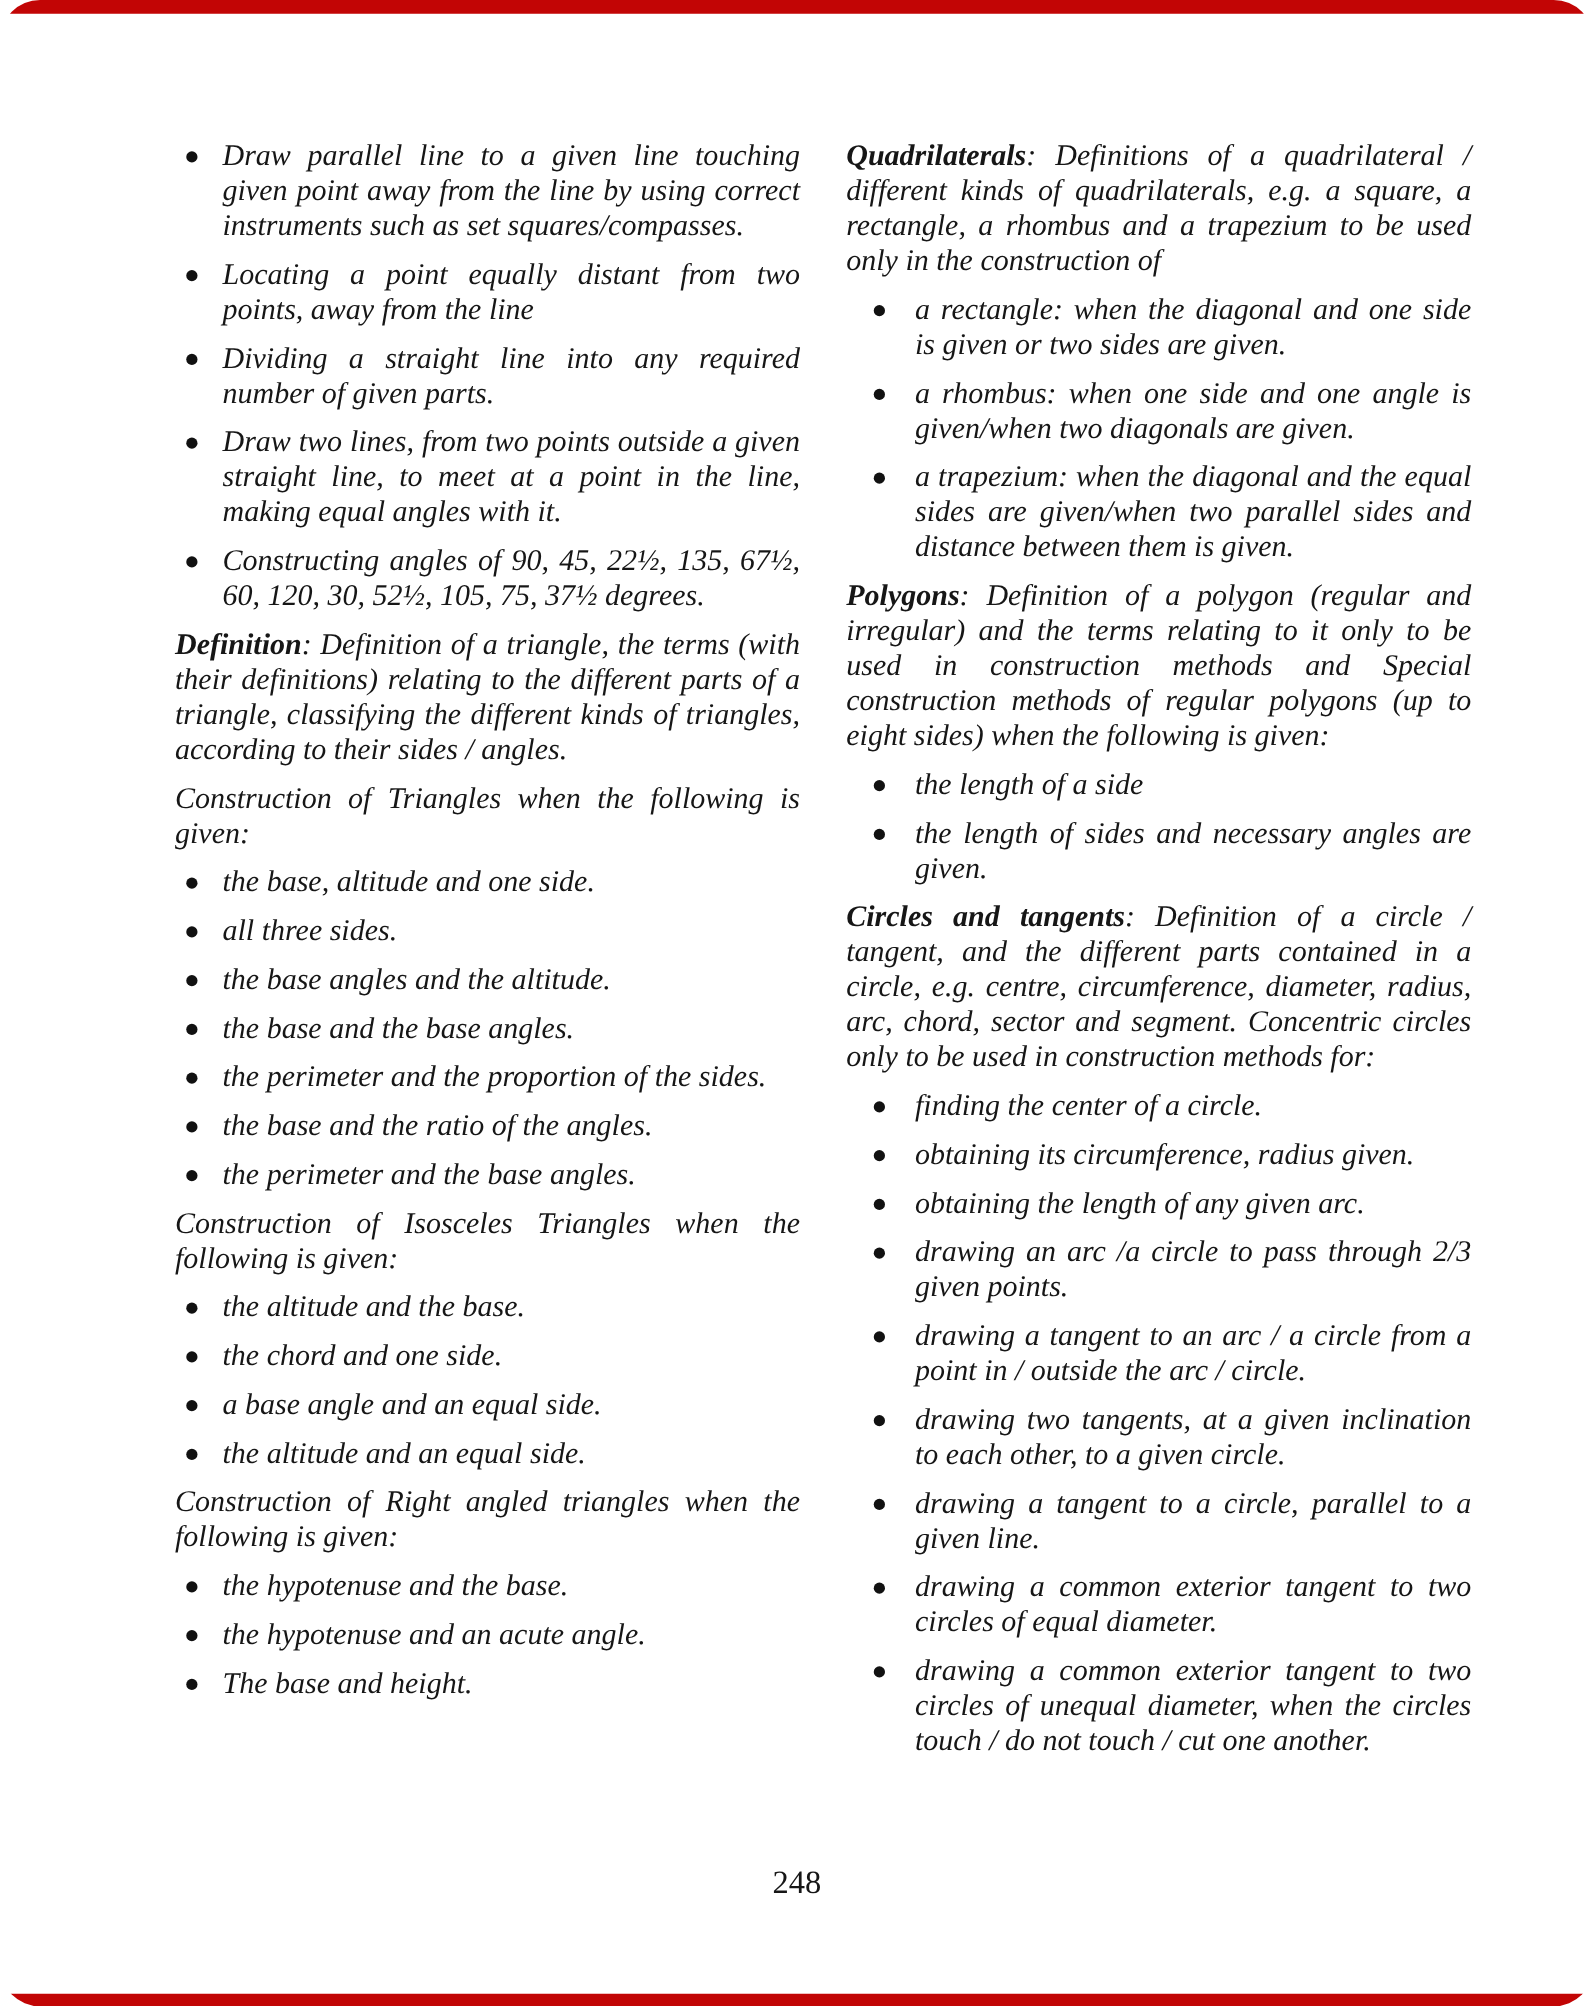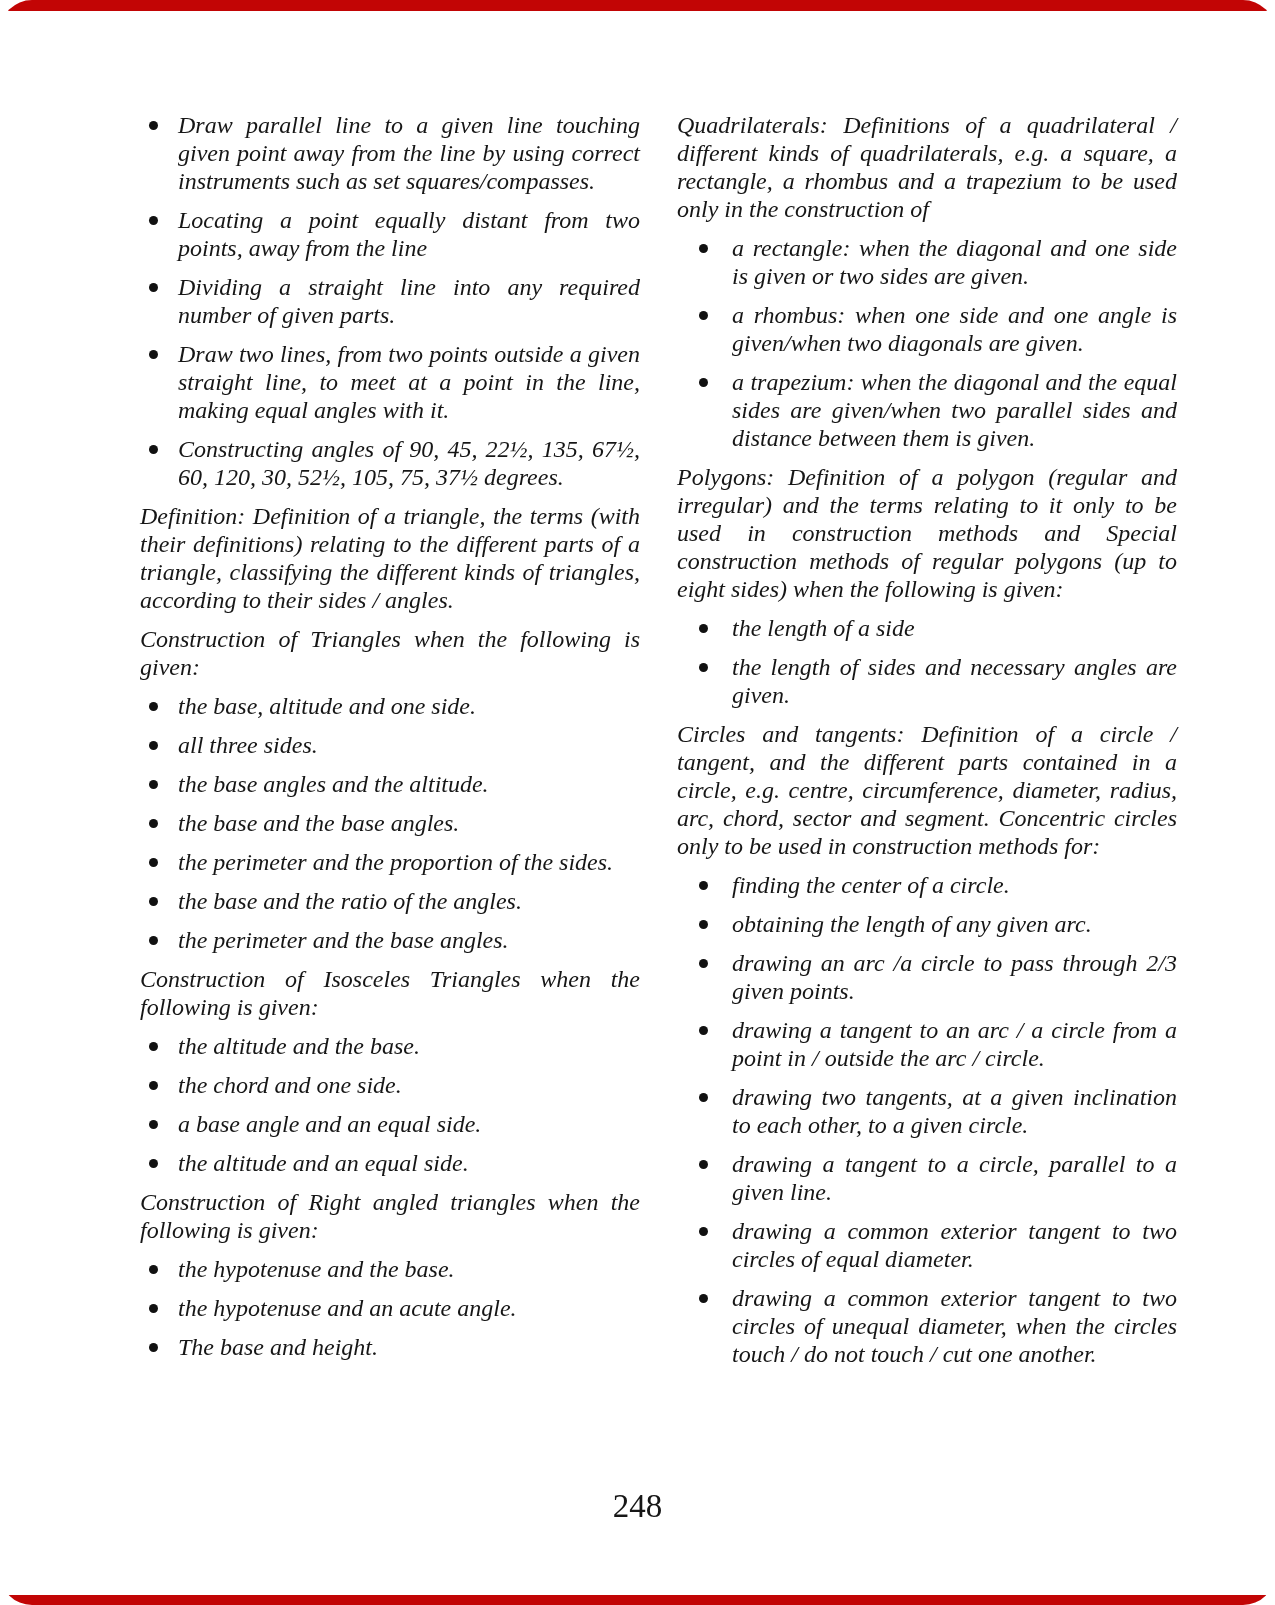--- a/index.html
+++ b/index.html
@@ -29,21 +29,21 @@
     display: flex;
     gap: 37px;
   }
   .col { width: 500px; }
   .block {
     font-size: 24px;
     line-height: 28px;
     text-align: justify;
     margin: 0 0 11px 0;
   }
-  .para .lead { font-weight: normal; }
+  .para .lead { font-weight: bold; }
   .bullet-item {
     position: relative;
     padding-left: 38px;
     box-sizing: border-box;
   }
   .col-right .bullet-item { padding-left: 55px; }
   .dot {
     position: absolute;
     left: 9px;
     top: 10px;
@@ -53,21 +53,21 @@
     background: #111111;
   }
   .col-right .dot { left: 22px; }
   .footer {
     position: absolute;
     top: 1492px;
     left: 0;
     width: 100%;
     text-align: center;
     font-style: normal;
-    font-size: 33px;
+    font-size: 26px;
     line-height: 28px;
     color: #161616;
   }
 </style>
 </head>
 <body>
 
 <div class="page" style="color: rgb(22, 22, 22); background: rgb(255, 255, 255);">
   <div class="red-bar top" style="background: rgb(194, 5, 5);"></div>
 
@@ -100,20 +100,21 @@
     <div class="col col-right" id="col-right">
         <div class="block para"><span class="lead">Quadrilaterals</span><span>: Definitions of a quadrilateral / different kinds of quadrilaterals, e.g. a square, a rectangle, a rhombus and a trapezium to be used only in the construction of</span></div>
         <div class="block bullet-item"><span class="dot"></span><span>a rectangle:  when the diagonal and one side is given or two sides are given.</span></div>
         <div class="block bullet-item"><span class="dot"></span><span>a rhombus: when one side and one angle is given/when two diagonals are given.</span></div>
         <div class="block bullet-item"><span class="dot"></span><span>a trapezium: when the diagonal and the equal sides are given/when two parallel sides and distance between them is given.</span></div>
         <div class="block para"><span class="lead">Polygons</span><span>: Definition of a polygon (regular and irregular) and the terms relating to it only to be used in construction methods and Special construction methods of regular polygons (up to eight sides) when the following is given:</span></div>
         <div class="block bullet-item"><span class="dot"></span><span>the length of a side</span></div>
         <div class="block bullet-item"><span class="dot"></span><span>the length of sides and necessary angles are given.</span></div>
         <div class="block para"><span class="lead">Circles and tangents</span><span>: Definition of a circle / tangent, and the different parts contained in a circle, e.g. centre, circumference, diameter, radius, arc, chord, sector and segment. Concentric circles only to be used in construction methods for:</span></div>
         <div class="block bullet-item"><span class="dot"></span><span>finding the center of a circle.</span></div>
+        <div class="block bullet-item"><span class="dot"></span><span>obtaining its circumference, radius given.</span></div>
         <div class="block bullet-item"><span class="dot"></span><span>obtaining the length of any given arc.</span></div>
         <div class="block bullet-item"><span class="dot"></span><span>drawing an arc /a circle to pass through 2/3 given points.</span></div>
         <div class="block bullet-item"><span class="dot"></span><span>drawing a tangent to an arc / a circle from a point in / outside the arc / circle.</span></div>
         <div class="block bullet-item"><span class="dot"></span><span>drawing two tangents, at a given inclination to each other, to a given circle.</span></div>
         <div class="block bullet-item"><span class="dot"></span><span>drawing a tangent to a circle, parallel to a given line.</span></div>
         <div class="block bullet-item"><span class="dot"></span><span>drawing a common exterior tangent to two circles of equal diameter.</span></div>
         <div class="block bullet-item"><span class="dot"></span><span>drawing a common exterior tangent to two circles of unequal diameter, when the circles touch / do not touch / cut one another.</span></div>
       </div>
   </div>
 

